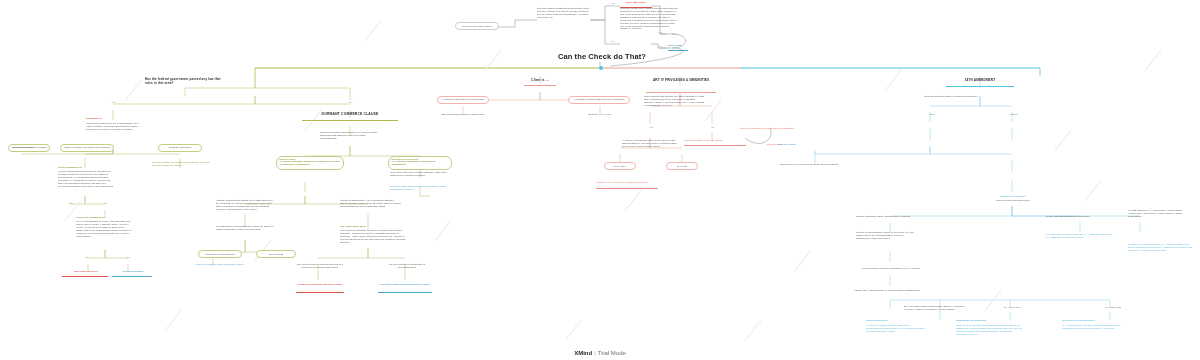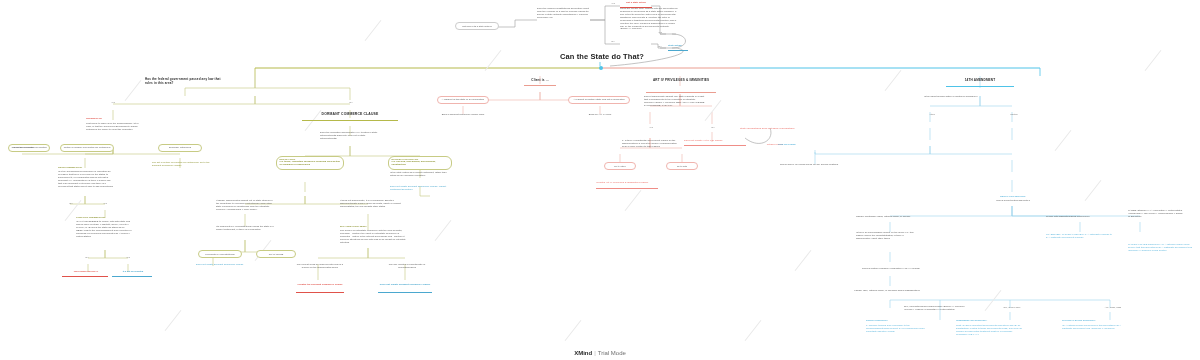--- a/index.html
+++ b/index.html
@@ -196,21 +196,21 @@
   <div class="wm" style="left:620px;top:200px"></div>
   <div class="wm" style="left:790px;top:260px"></div>
   <div class="wm" style="left:980px;top:300px"></div>
   <div class="wm" style="left:160px;top:320px"></div>
   <div class="wm" style="left:560px;top:330px"></div>
   <div class="wm" style="left:1140px;top:60px"></div>
   <div class="wm" style="left:360px;top:30px"></div>
   <div class="wm" style="left:740px;top:330px"></div>
   <div class="wm" style="left:1080px;top:190px"></div>
 
-  <div class="root-title">Can the State do That?</div>
+  <div class="root-title">Can the Check do That?</div>
   <div class="root-dot"></div>
 
   <div class="n pill grey" style="left:455px;top:22px;width:44px;font-size:2.3px;">Not sure if it's a state action?</div>
 
   <div class="n plain" style="left:537px;top:8px;width:52px;">Does the claimed constitutional deprivation result from the exercise of a right or privilege having its source in state authority?
 Brentwood v. Lakeville Tennessee Inc.</div>
 
   <div class="n tiny" style="left:607px;top:2px;width:12px;">Yes</div>
   <div class="n tiny" style="left:607px;top:40px;width:12px;">No</div>
 

